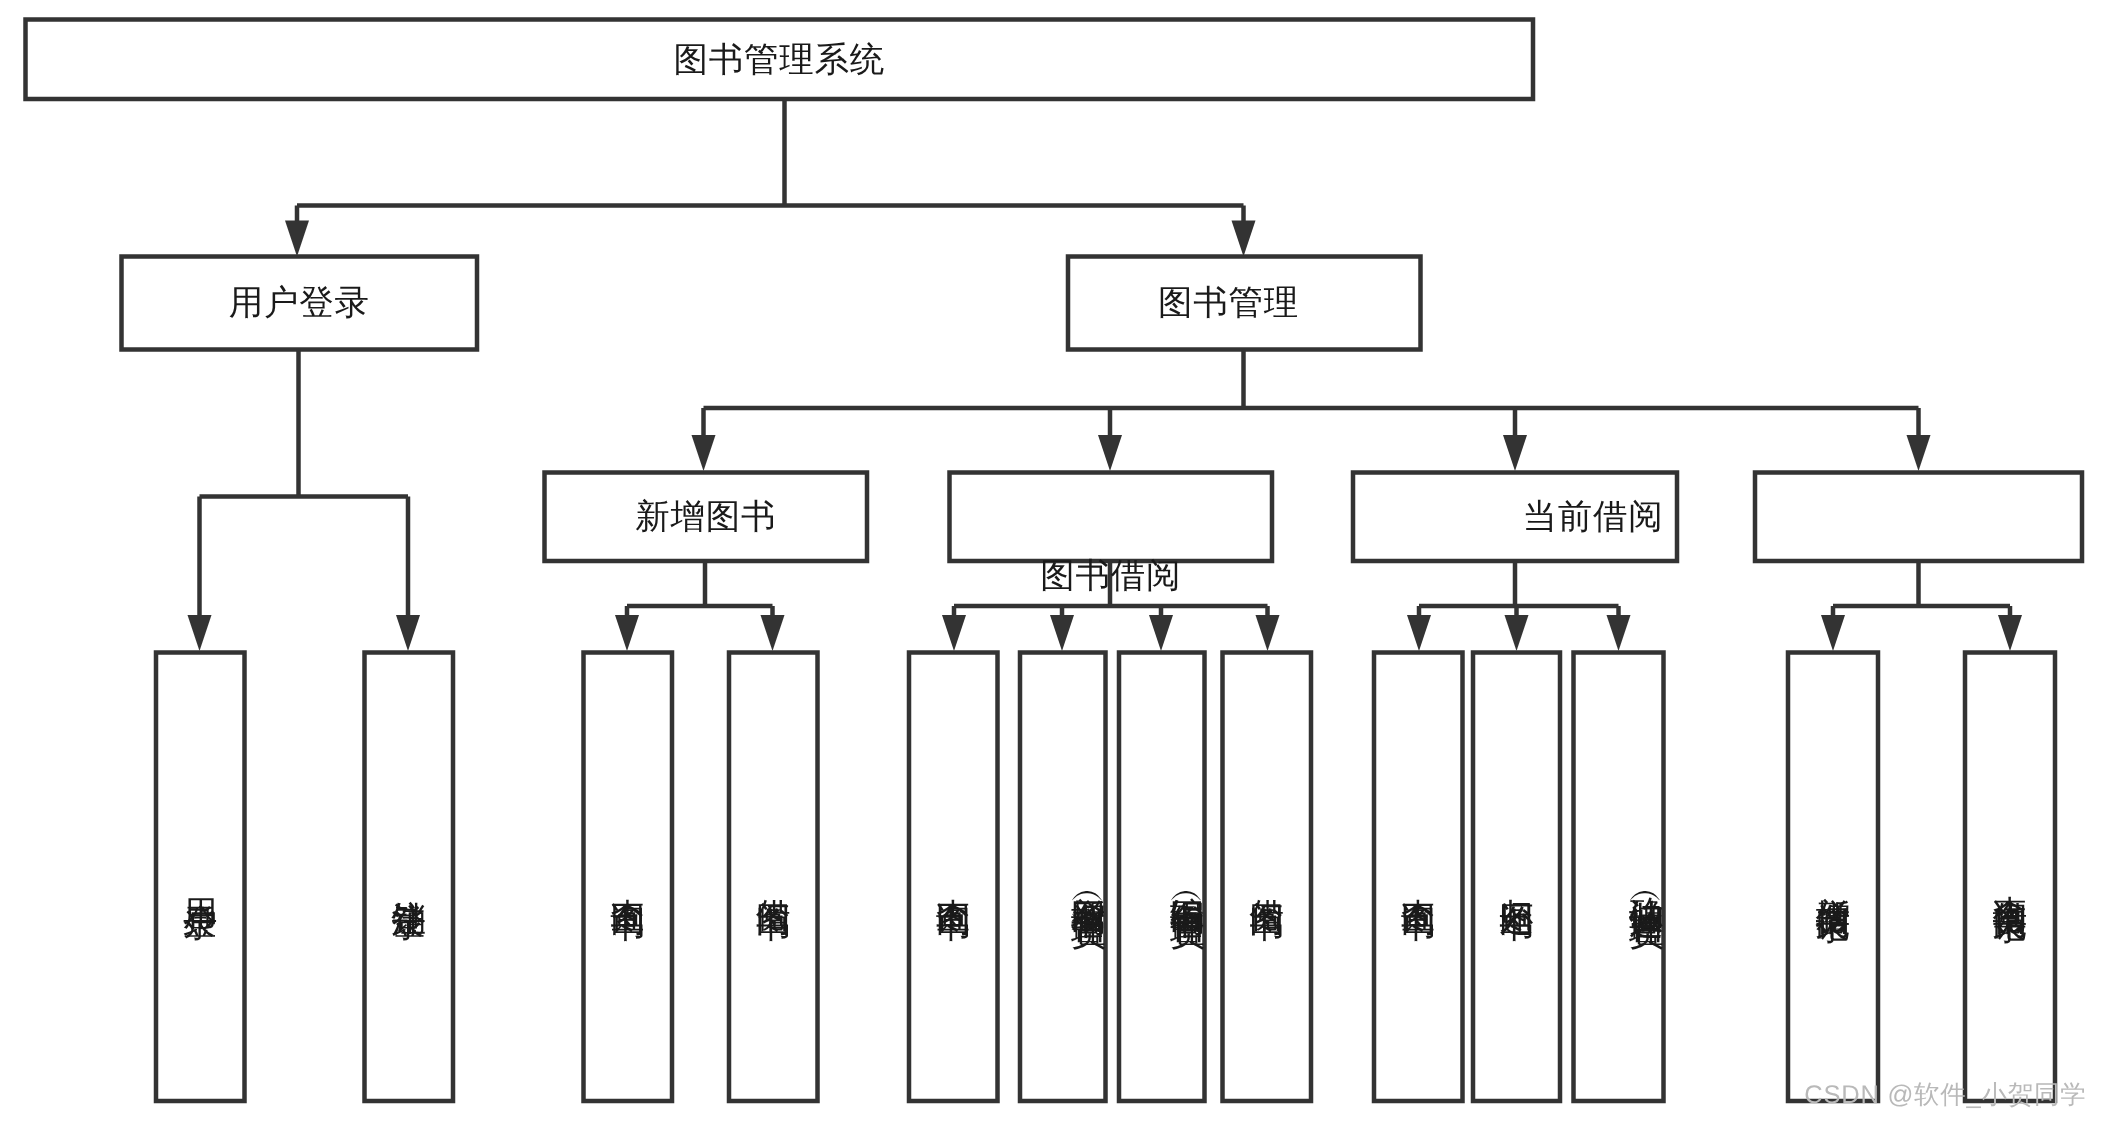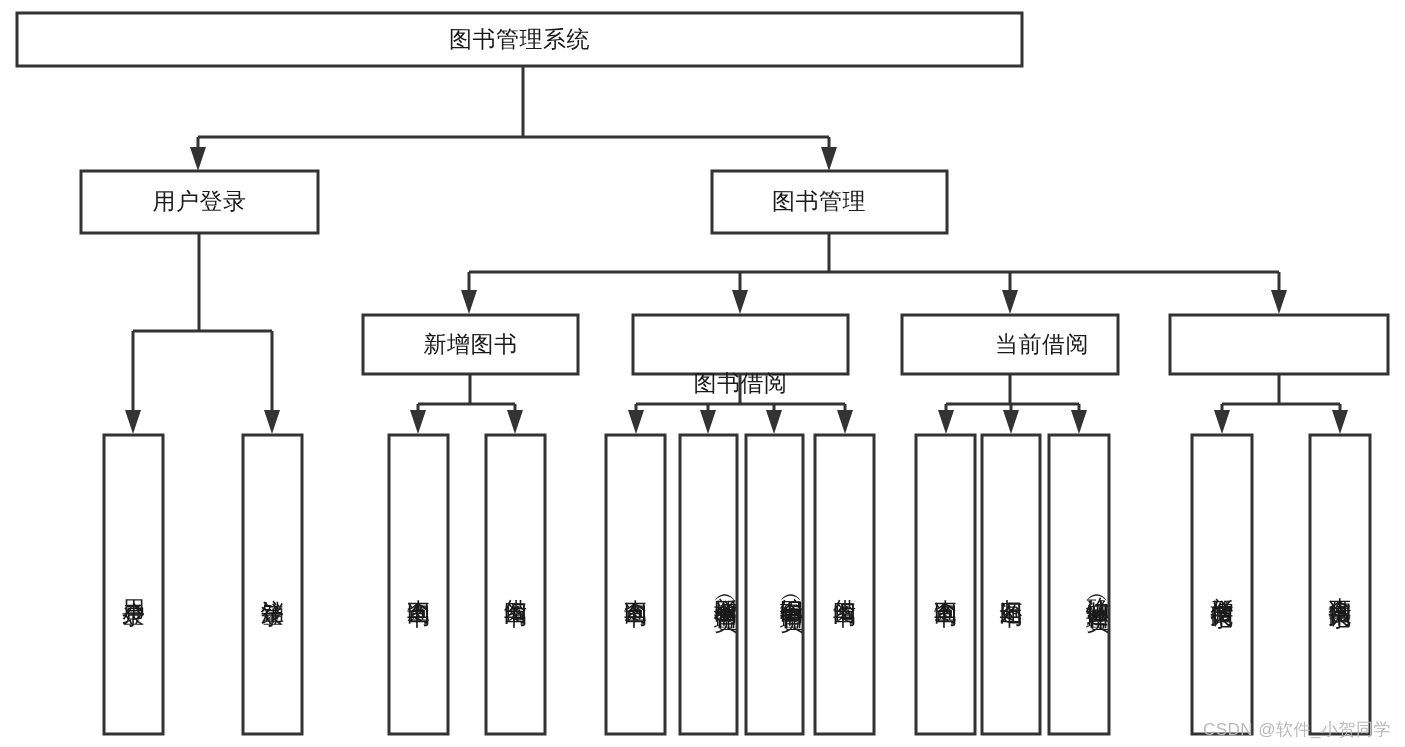--- a/index.html
+++ b/index.html
@@ -174,21 +174,21 @@
 
   </svg>
 
   <div class="node-label label-horizontal" style="left:17px; top:13px; width:1005px; height:53px;">图书管理系统</div>
 
   <div class="node-label label-horizontal" style="left:81px; top:171px; width:237px; height:62px;">用户登录</div>
   <div class="node-label label-horizontal" style="left:712px; top:171px; width:214px; height:62px;">图书管理</div>
 
   <div class="node-label label-horizontal" style="left:363px; top:315px; width:215px; height:59px;">新增图书</div>
   <div class="node-label label-horizontal" style="left:633px; top:315px; width:215px; height:59px;margin-top:39px;">图书借阅</div>
-  <div class="node-label label-horizontal" style="left:934px; top:315px; width:216px; height:59px;">当前借阅</div>
+  <div class="node-label label-horizontal" style="left:954px; top:315px; width:216px; height:59px;">当前借阅</div>
 
   <div class="node-label label-vertical" style="left:104px; top:435px; width:59px; height:299px;">用户登录</div>
   <div class="node-label label-vertical" style="left:243px; top:435px; width:59px; height:299px;">注销登录</div>
 
   <div class="node-label label-vertical" style="left:389px; top:435px; width:59px; height:299px;">查询图书</div>
   <div class="node-label label-vertical" style="left:486px; top:435px; width:59px; height:299px;">借阅图书</div>
 
   <div class="node-label label-vertical" style="left:606px; top:435px; width:59px; height:299px;">查询图书</div>
   <div class="node-label label-vertical" style="left:680px; top:435px; width:57px; height:299px; align-items:flex-start; padding-top:6px;">新增图书（管理员）</div>
   <div class="node-label label-vertical" style="left:746px; top:435px; width:57px; height:299px; align-items:flex-start; padding-top:6px;">编辑图书（管理员）</div>

